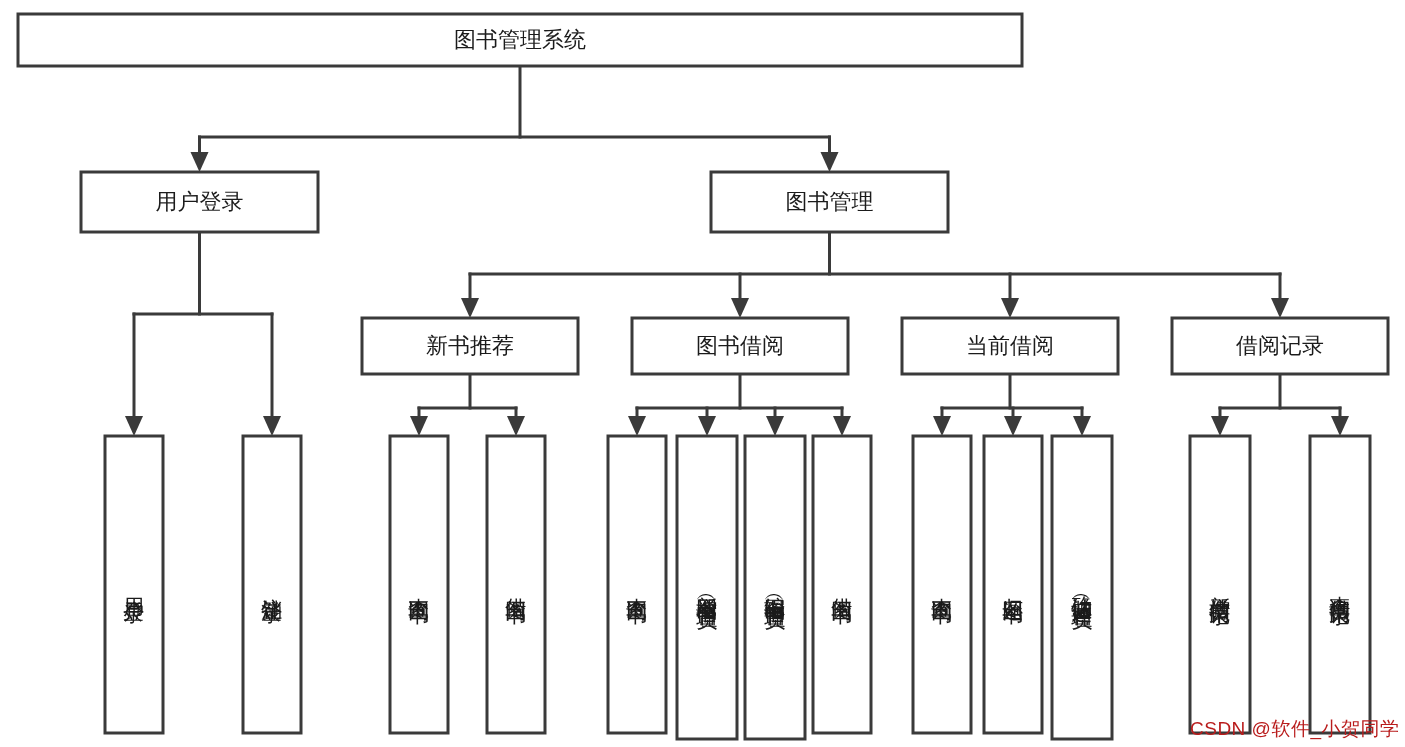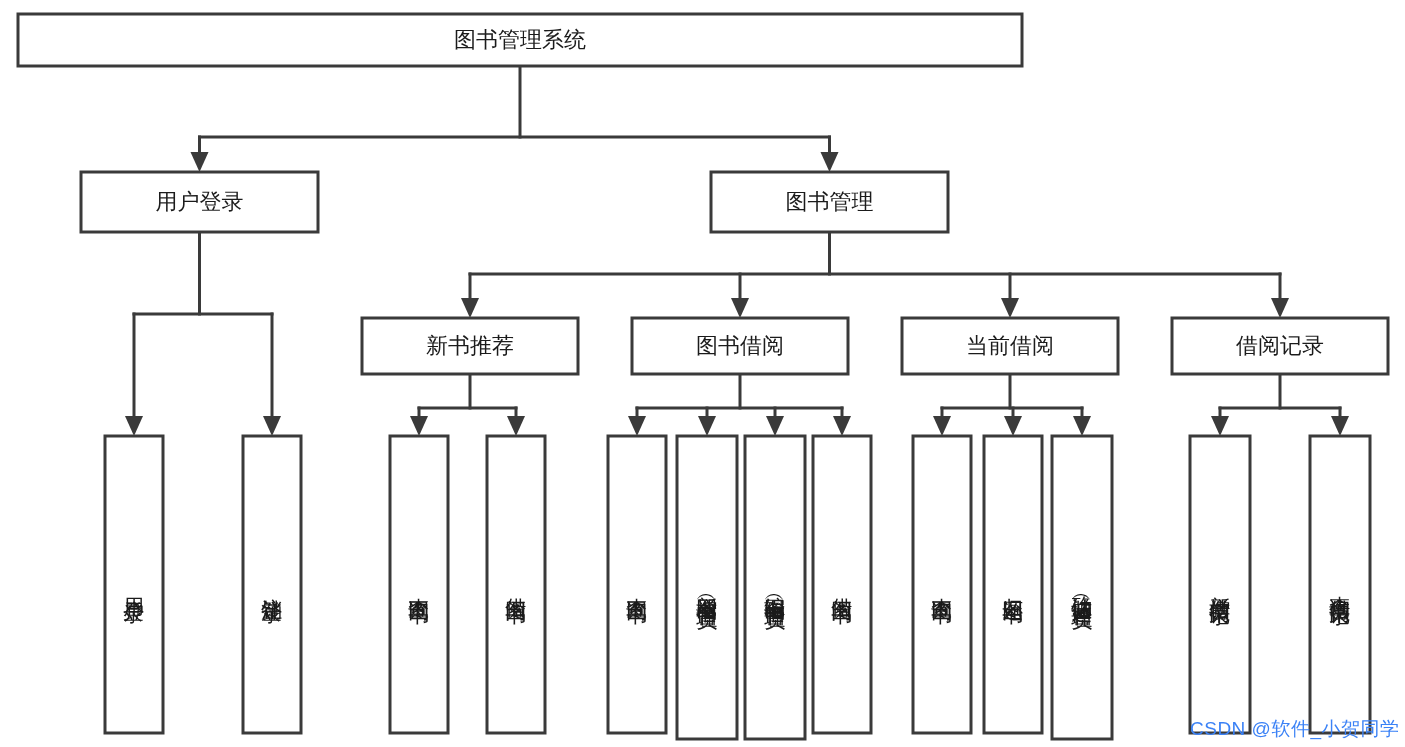--- a/index.html
+++ b/index.html
@@ -63,21 +63,21 @@
     position: absolute;
     display: flex;
     align-items: center;
     justify-content: center;
     pointer-events: none;
   }
   .watermark {
     position: absolute;
     font-family: "Liberation Sans", "DejaVu Sans", sans-serif;
     font-size: 19px;
-    color: #3b82f6;
+    color: #b91c1c;
     white-space: nowrap;
     letter-spacing: 0.5px;
   }
 </style>
 </head>
 <body>
 
 <div id="diagram-root">
   <svg class="tree" viewBox="0 0 1405 747">
     <defs>

